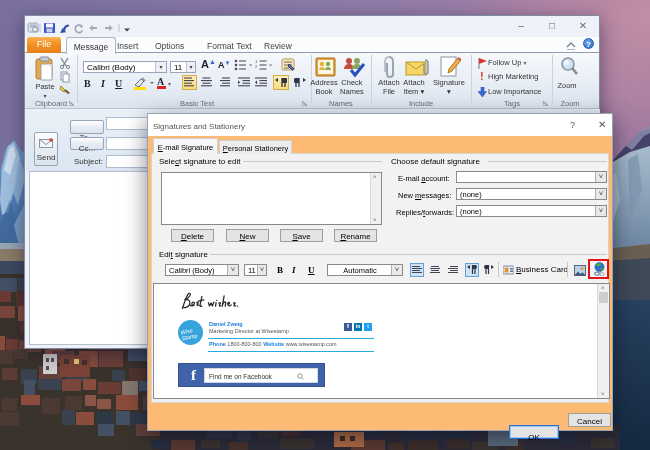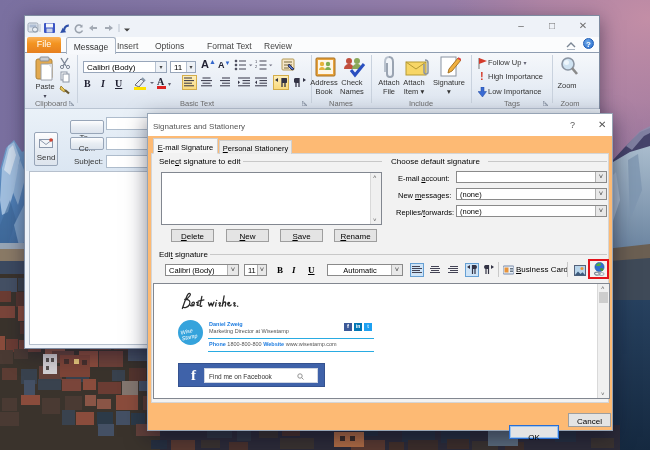--- a/index.html
+++ b/index.html
@@ -363,21 +363,21 @@
   <div class="rlabel" style="left:402px;top:25px;width:44px">Signature<br>▾</div>
   <div class="glabel" style="left:347px;width:98px">Include</div>
   <div class="gsep" style="left:446px"></div>
 
   <svg class="abs" style="left:452px;top:5px" width="11" height="11" viewBox="0 0 11 11">
         <path d="M2 0v11" stroke="#888" stroke-width="1.2"></path>
         <path d="M2 0l8 3-8 3z" fill="#d43a2a"></path>
       </svg>
   <div class="rlabel" style="left:463px;top:5px;text-align:left">Follow Up <span style="font-size:6px;color:#667">▾</span></div>
   <div class="abs" style="left:455px;top:17px;font-size:11px;font-weight:bold;color:#d43a2a">!</div>
-  <div class="rlabel" style="left:463px;top:19px;text-align:left">High Importance</div>
+  <div class="rlabel" style="left:463px;top:19px;text-align:left">High Marketing</div>
   <svg class="abs" style="left:453px;top:34px" width="9" height="10" viewBox="0 0 9 10">
         <path d="M3 0h3v4.5h2.5L4.5 10 0 4.5h3z" fill="#3a6bd4" stroke="#234a9e" stroke-width=".5"></path>
       </svg>
   <div class="rlabel" style="left:463px;top:34px;text-align:left">Low Importance</div>
   <div class="glabel" style="left:447px;width:80px">Tags</div>
       <svg class="abs" style="left:518px;top:48px" width="5" height="5" viewBox="0 0 5 5">
         <path d="M0 0v1h1V0zM0 2h3v3H0z" fill="none" stroke="#8a95a5" stroke-width=".8"></path>
         <path d="M2 2l3 3M5 3v2h-2" stroke="#8a95a5" stroke-width=".8" fill="none"></path>
       </svg>
   <div class="gsep" style="left:527px"></div>

